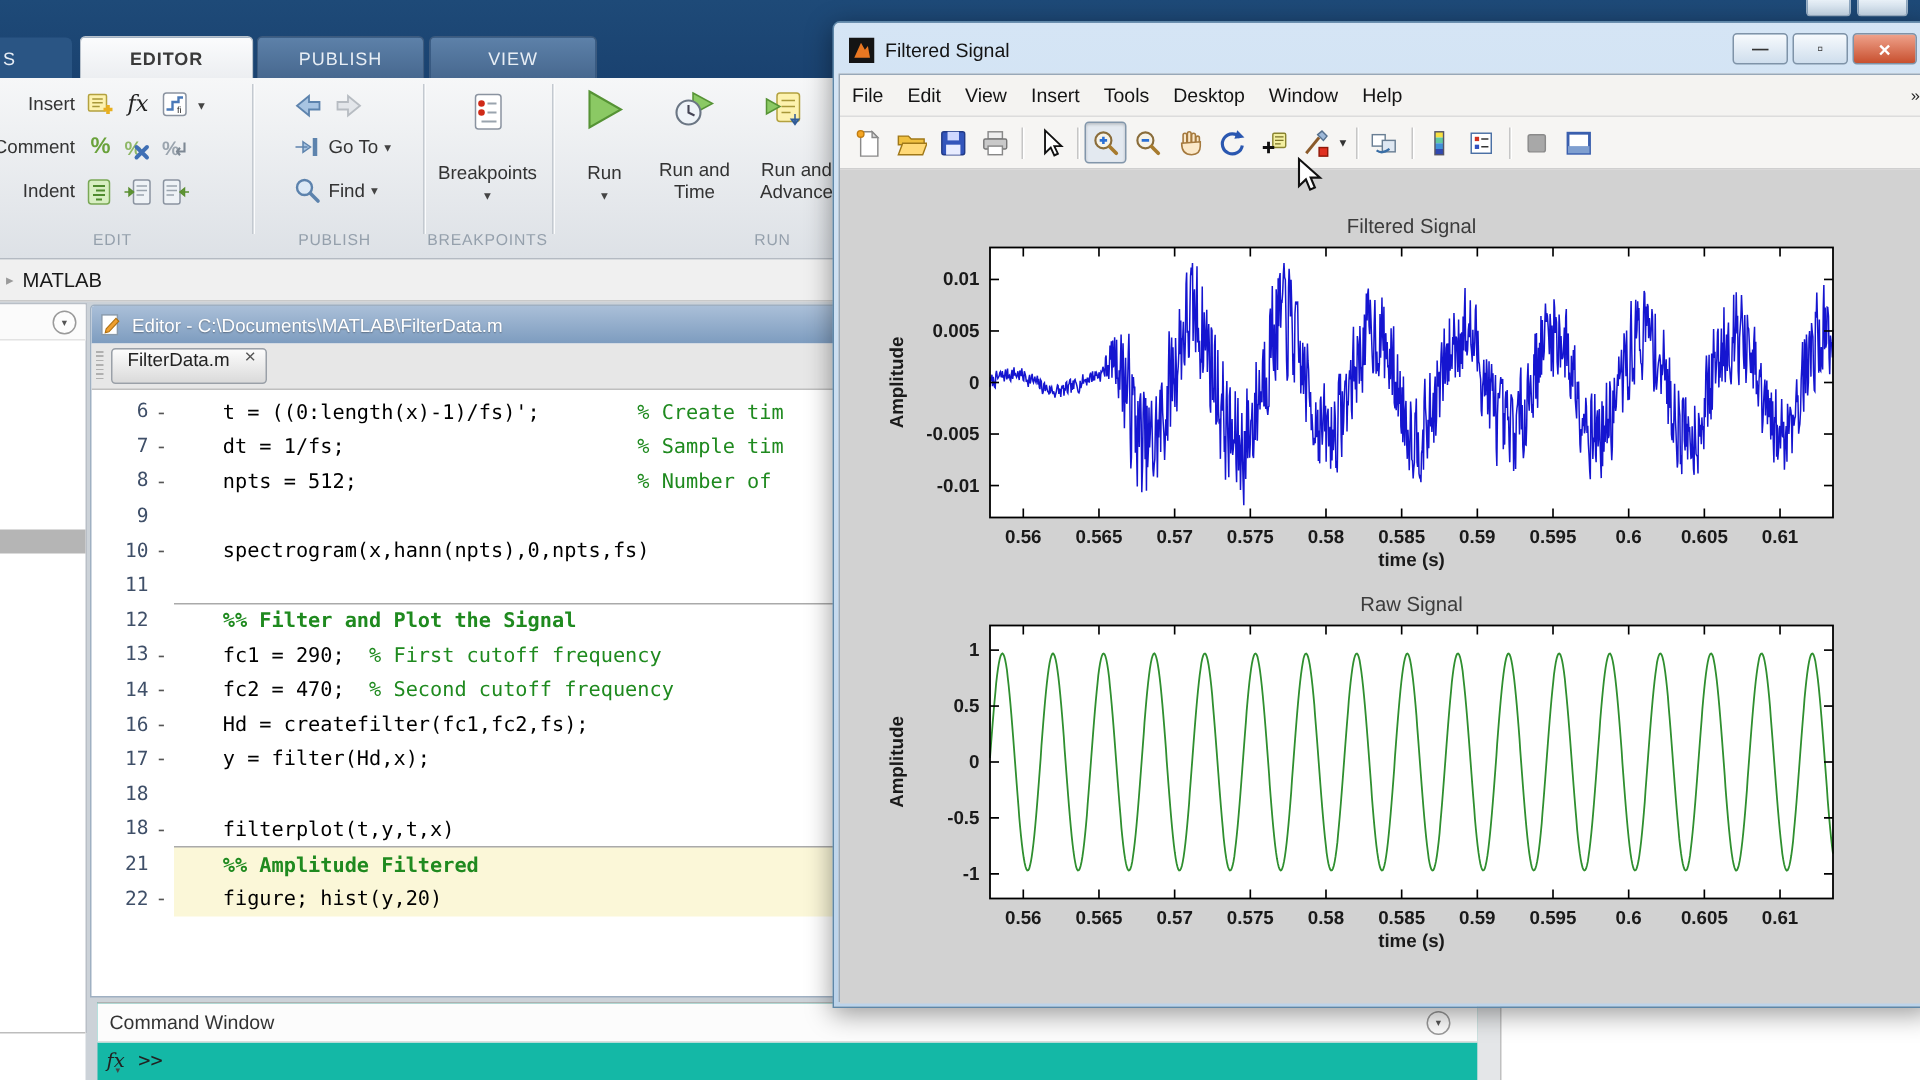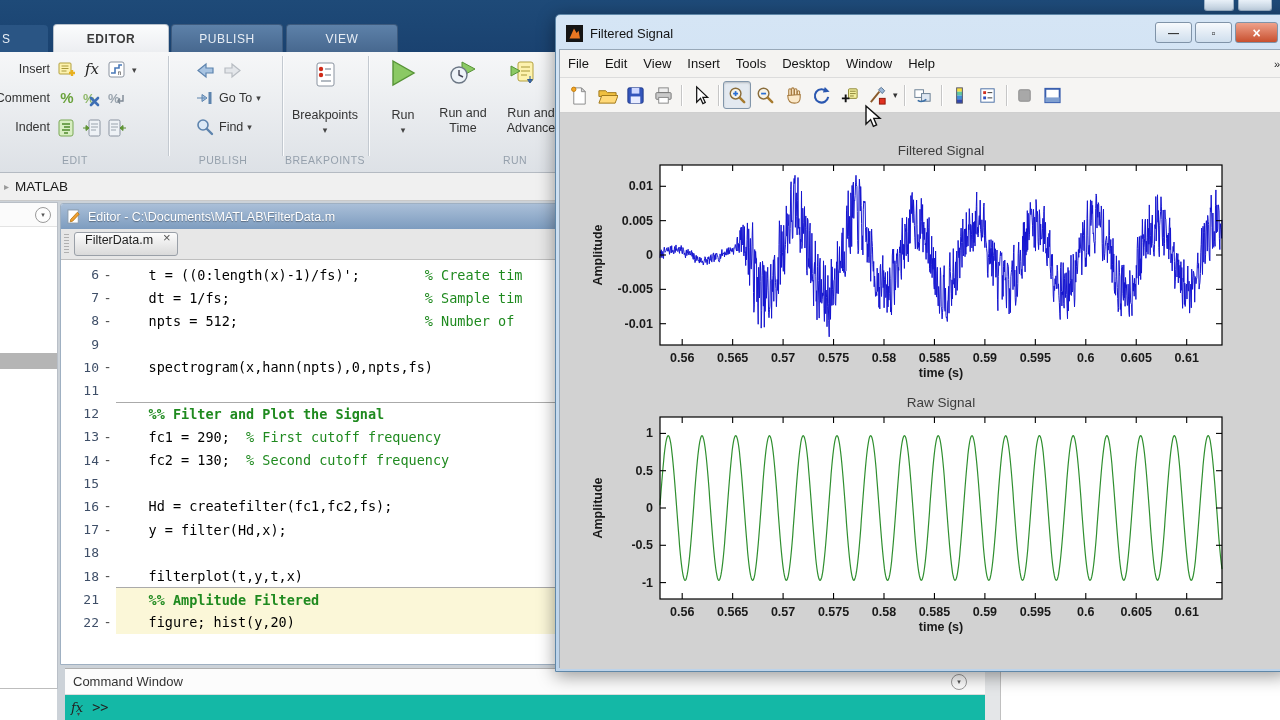--- a/index.html
+++ b/index.html
@@ -288,26 +288,21 @@
         <pre><span class="tok-section">    %% Filter and Plot the Signal</span></pre>
       </div>
       <div class="crow">
         <span class="ln">13</span>
         <span class="mk">-</span>
         <pre><span class="tok-code">    fc1 = 290;  </span><span class="tok-comment">% First cutoff frequency</span></pre>
       </div>
       <div class="crow">
         <span class="ln">14</span>
         <span class="mk">-</span>
-        <pre><span class="tok-code">    fc2 = 130;  </span><span class="tok-comment">% Second cutoff frequency</span></pre>
-      </div>
-      <div class="crow">
-        <span class="ln">15</span>
-        <span class="mk"></span>
-        <pre></pre>
+        <pre><span class="tok-code">    fc2 = 470;  </span><span class="tok-comment">% Second cutoff frequency</span></pre>
       </div>
       <div class="crow">
         <span class="ln">16</span>
         <span class="mk">-</span>
         <pre><span class="tok-code">    Hd = createfilter(fc1,fc2,fs);</span></pre>
       </div>
       <div class="crow">
         <span class="ln">17</span>
         <span class="mk">-</span>
         <pre><span class="tok-code">    y = filter(Hd,x);</span></pre>

